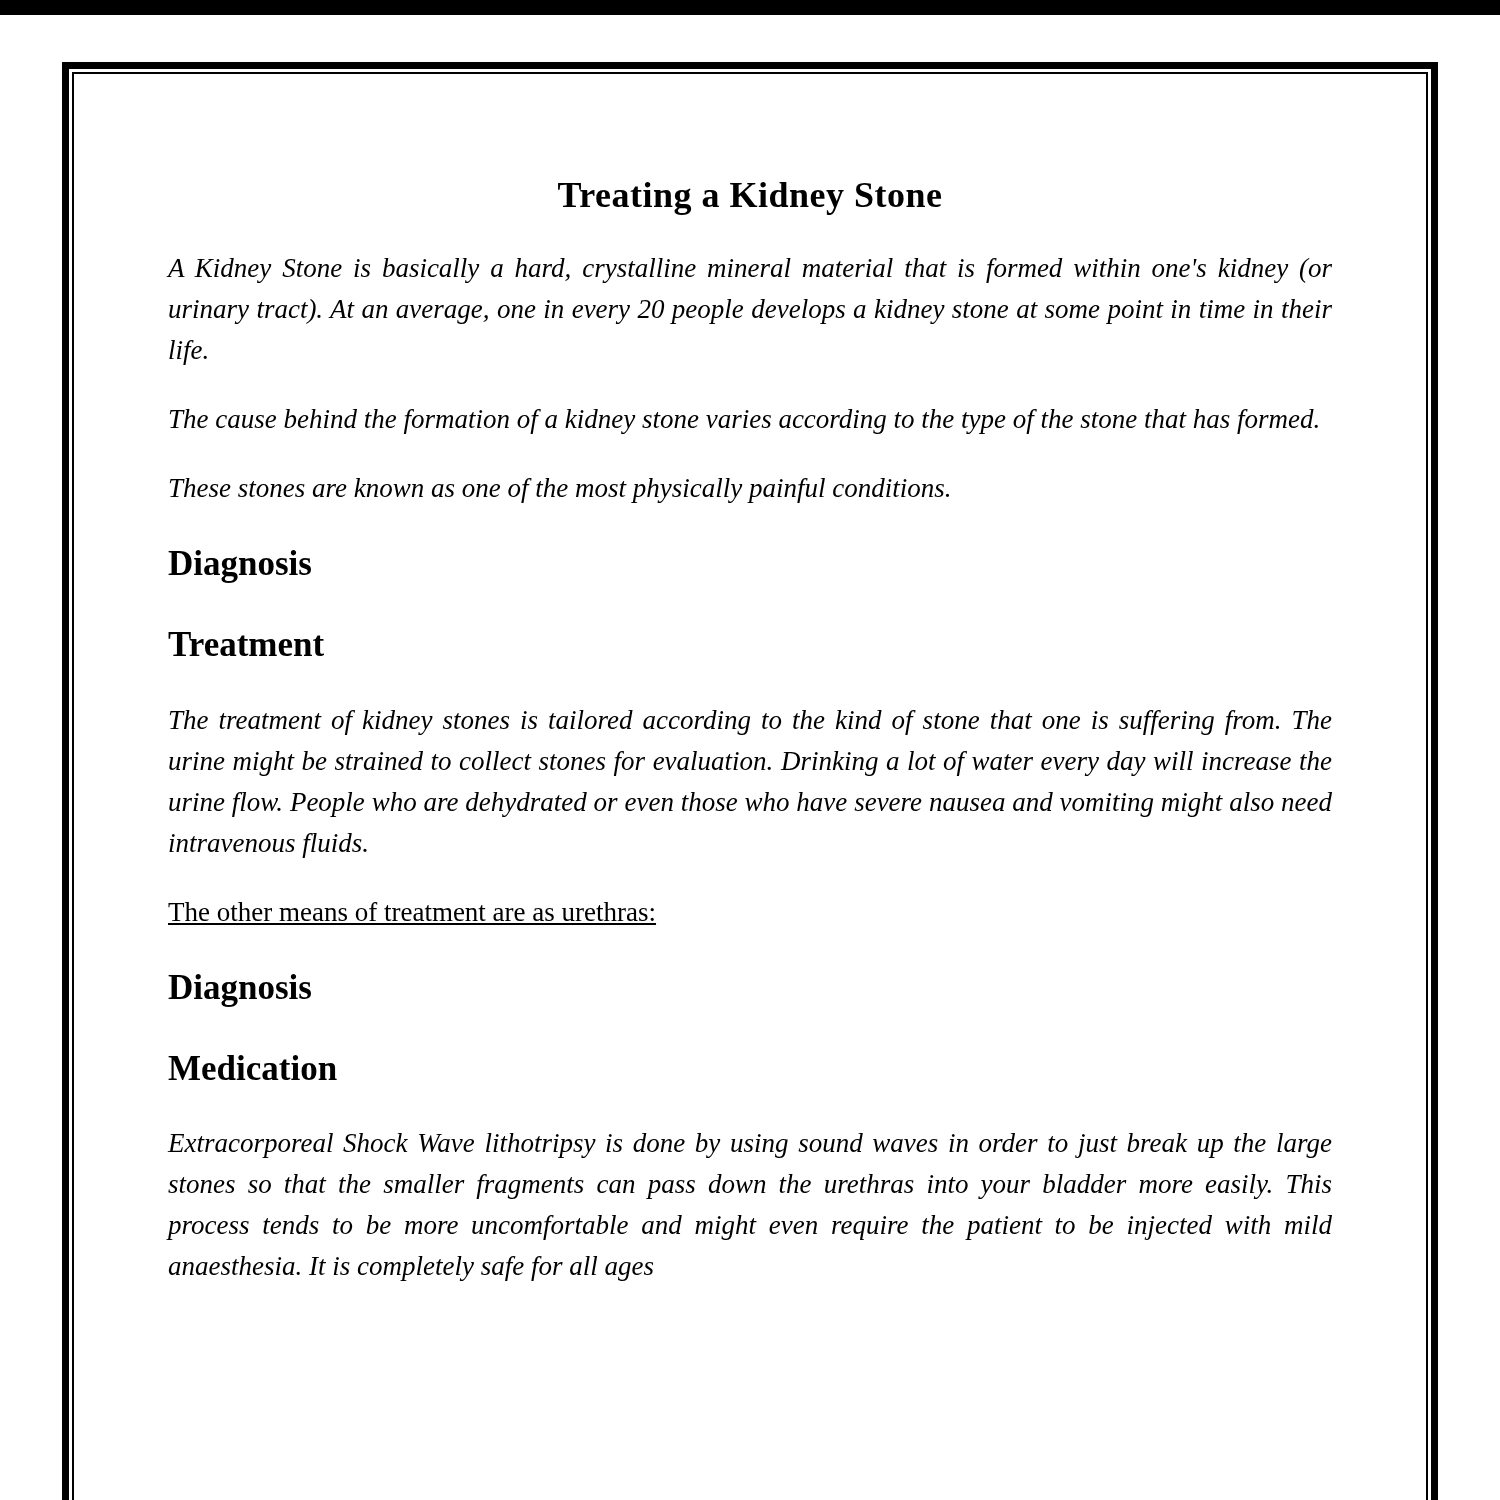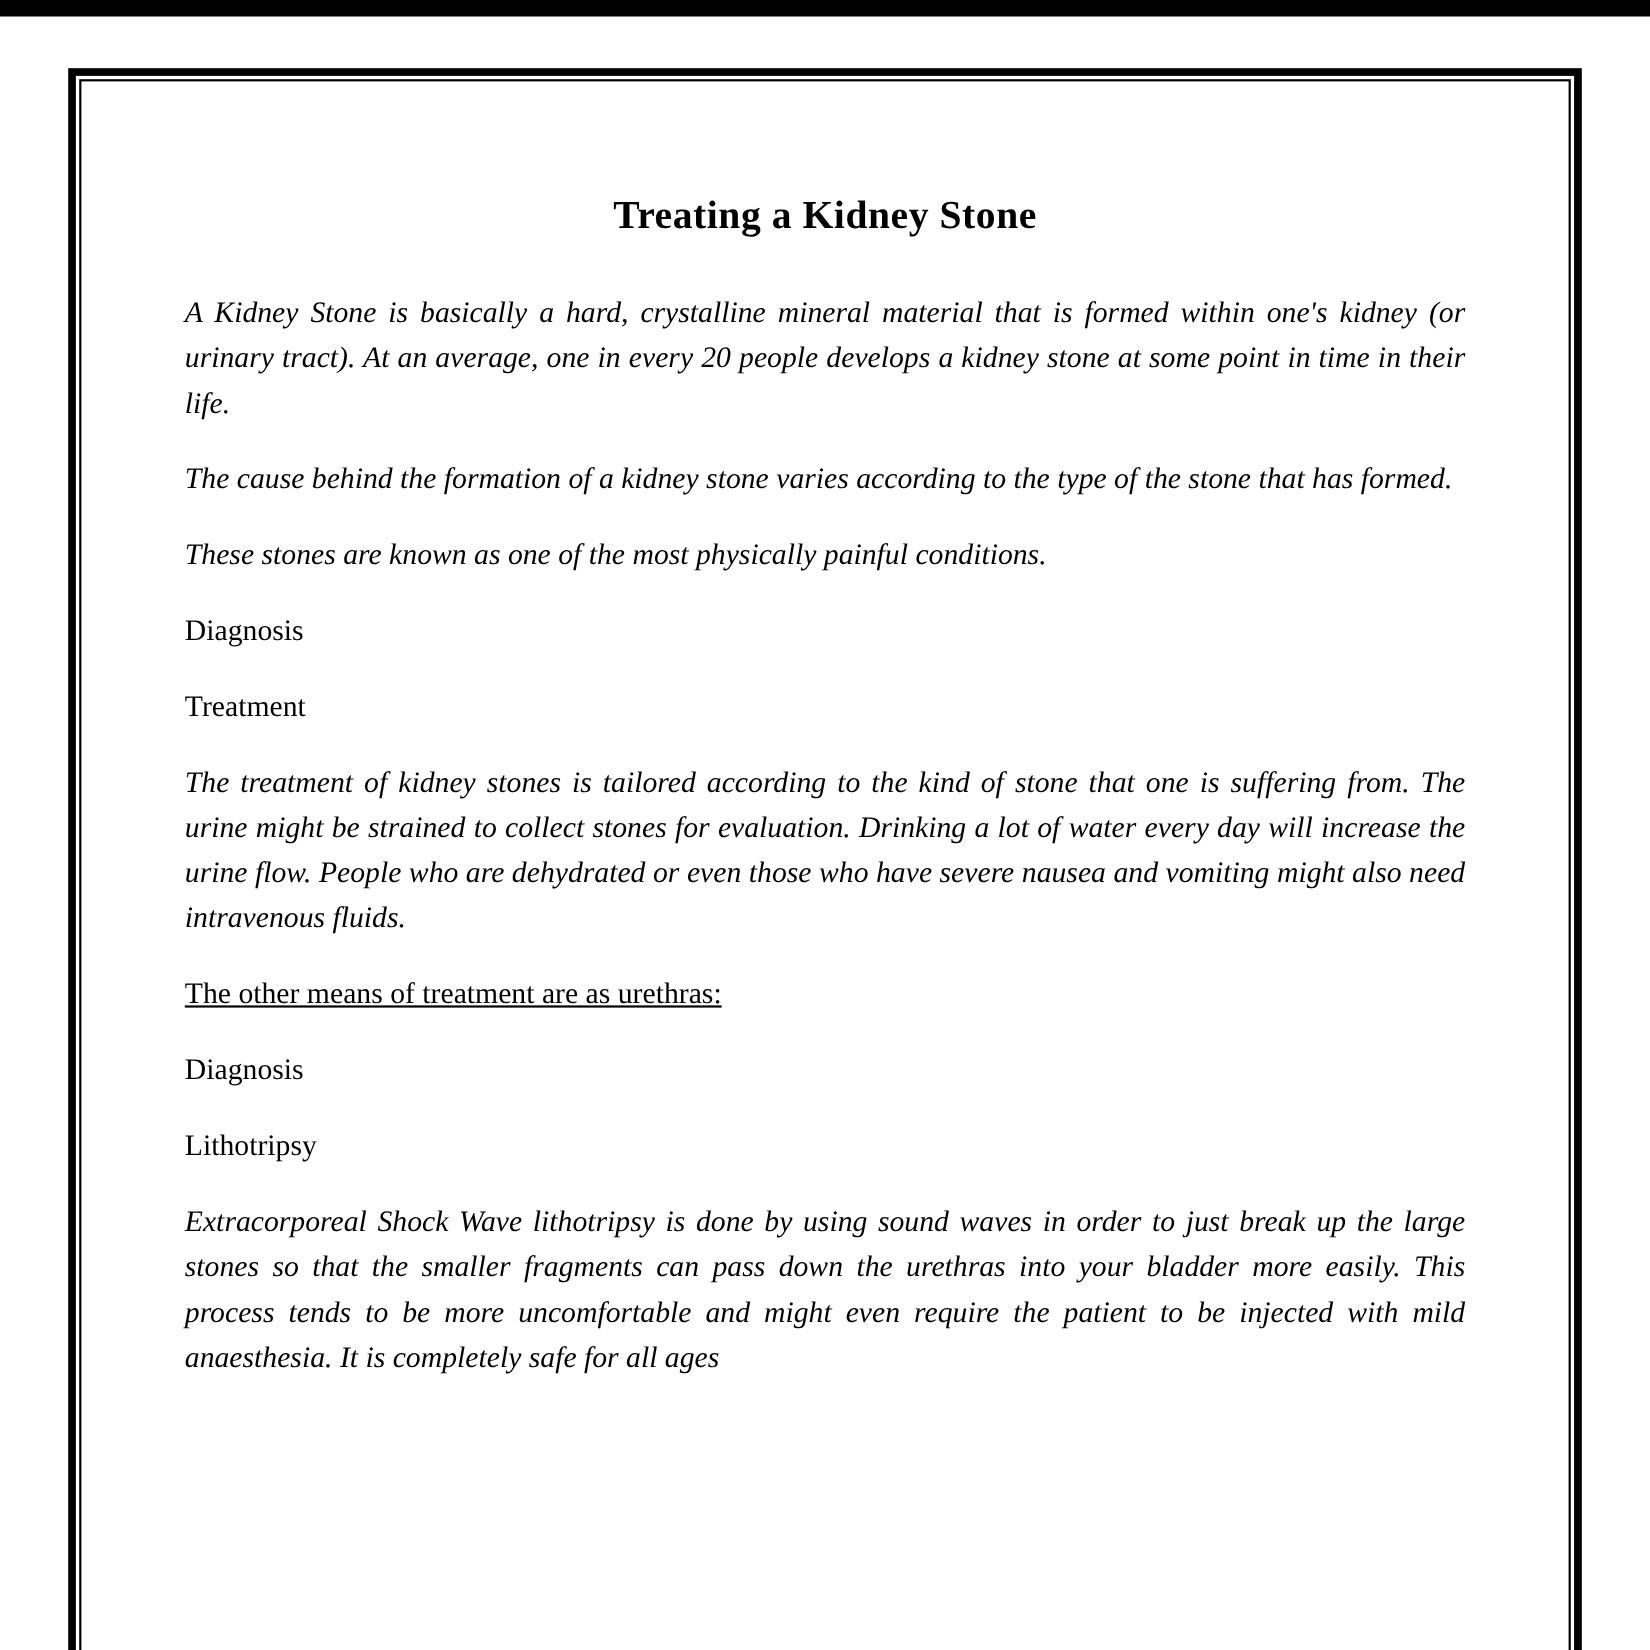--- a/index.html
+++ b/index.html
@@ -39,34 +39,34 @@
     right: 3px;
     bottom: 3px;
     border: 2px solid #000000;
     box-sizing: border-box;
     padding: 100px 94px 0 94px;
   }
   .doc-title {
     text-align: center;
     font-weight: bold;
     font-size: 36px;
-    margin: 0 0 48px 0;
+    margin: 0 0 32px 0;
     letter-spacing: 0.5px;
   }
   .doc-paragraph {
     font-size: 27px;
     line-height: 1.52;
     text-align: justify;
     margin: 0 0 28px 0;
     font-style: italic;
   }
   .doc-heading {
-    font-size: 27px;
+    font-size: 35px;
     line-height: 1.52;
-    font-weight: normal;
+    font-weight: bold;
     margin: 0 0 28px 0;
   }
   .doc-underlined {
     font-size: 27px;
     line-height: 1.52;
     text-decoration: underline;
     margin: 0 0 28px 0;
   }
 </style>
 </head>
@@ -90,18 +90,18 @@
 
     <h2 class="doc-heading">Treatment</h2>
 
     <p class="doc-paragraph">The treatment of kidney stones is tailored according to the kind of stone that one is suffering from. The urine might be strained to collect stones for evaluation. Drinking a lot of water every day will increase the urine flow. People who are dehydrated or even those who have severe nausea and vomiting might also need intravenous fluids.</p>
 
     <p class="doc-underlined">The other means of treatment are as urethras:</p>
 
     <h2 class="doc-heading">Diagnosis</h2>
 
 
-    <h2 class="doc-heading">Lithotripsy</h2>
+    <h2 class="doc-heading">Medication</h2>
 
     <p class="doc-paragraph">Extracorporeal Shock Wave lithotripsy is done by using sound waves in order to just break up the large stones so that the smaller fragments can pass down the urethras into your bladder more easily. This process tends to be more uncomfortable and might even require the patient to be injected with mild anaesthesia. It is completely safe for all ages</p>
 
   </div>
 </div>
 
 </body></html>

